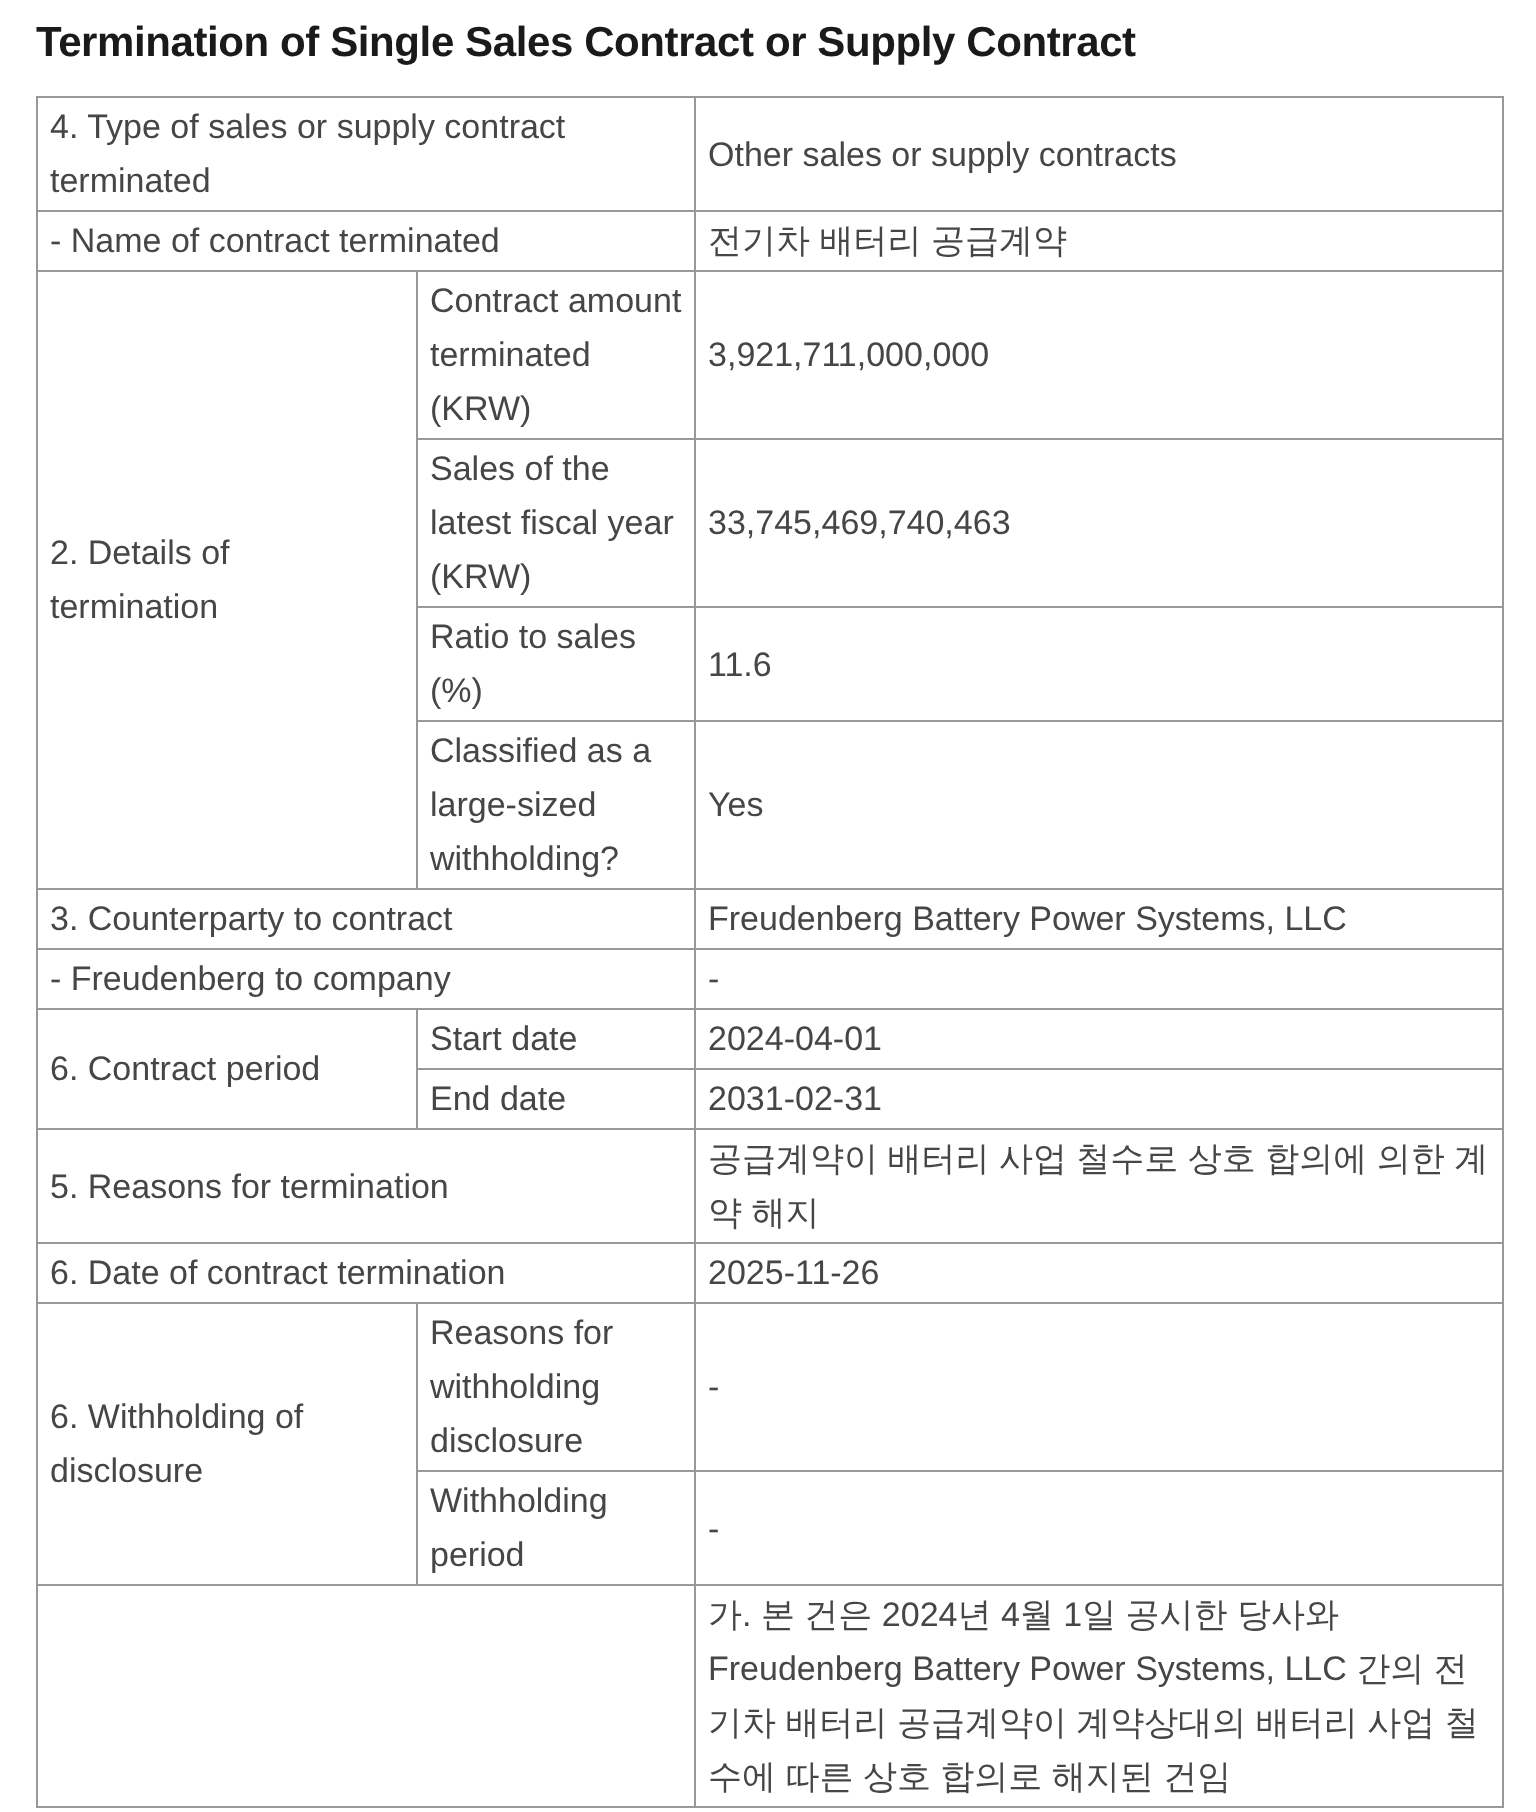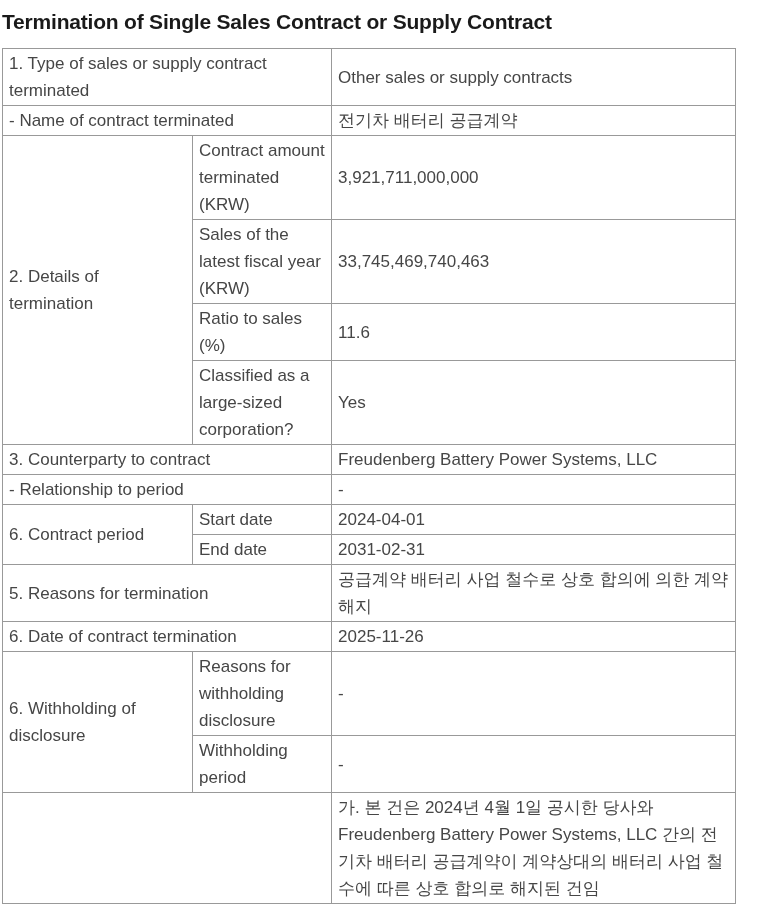--- a/index.html
+++ b/index.html
@@ -8,21 +8,21 @@
   }
   body {
     width: 768px;
     height: 906px;
     overflow: hidden;
     background: #ffffff;
     font-family: "Liberation Sans", "DejaVu Sans", sans-serif;
     color: #464646;
   }
   .page {
-    padding: 9px 16px 0 2px;
+    padding: 9px 16px 0 18px;
   }
   h1.doc-title {
     margin: 0 0 13px 0;
     font-size: 21px;
     line-height: 26px;
     font-weight: 700;
     color: #1a1a1a;
     letter-spacing: -0.2px;
   }
   table.disclosure {
@@ -54,21 +54,21 @@
 
   <table class="disclosure">
     <colgroup>
         <col class="c1">
         <col class="c2">
         <col class="c3">
       </colgroup>
     <tbody>
 
       <tr>
-        <td colspan="2" class="label">1. Type of sales or supply contract terminated</td>
+        <td colspan="2" class="label">4. Type of sales or supply contract terminated</td>
         <td class="value">Other sales or supply contracts</td>
       </tr>
 
       <tr>
         <td colspan="2" class="label">- Name of contract terminated</td>
         <td class="value">전기차 배터리 공급계약</td>
       </tr>
 
       <tr>
         <td rowspan="4" class="label">2. Details of termination</td>
@@ -77,47 +77,47 @@
       </tr>
       <tr>
         <td class="sublabel">Sales of the latest fiscal year (KRW)</td>
         <td class="value">33,745,469,740,463</td>
       </tr>
       <tr>
         <td class="sublabel">Ratio to sales (%)</td>
         <td class="value">11.6</td>
       </tr>
       <tr>
-        <td class="sublabel">Classified as a large-sized corporation?</td>
+        <td class="sublabel">Classified as a large-sized withholding?</td>
         <td class="value">Yes</td>
       </tr>
 
       <tr>
         <td colspan="2" class="label">3. Counterparty to contract</td>
         <td class="value">Freudenberg Battery Power Systems, LLC</td>
       </tr>
 
       <tr>
-        <td colspan="2" class="label">- Relationship to period</td>
+        <td colspan="2" class="label">- Freudenberg to company</td>
         <td class="value">-</td>
       </tr>
 
       <tr>
         <td rowspan="2" class="label">6. Contract period</td>
         <td class="sublabel">Start date</td>
         <td class="value">2024-04-01</td>
       </tr>
       <tr>
         <td class="sublabel">End date</td>
         <td class="value">2031-02-31</td>
       </tr>
 
       <tr>
         <td colspan="2" class="label">5. Reasons for termination</td>
-        <td class="value">공급계약 배터리 사업 철수로 상호 합의에 의한 계약 해지</td>
+        <td class="value">공급계약이 배터리 사업 철수로 상호 합의에 의한 계약 해지</td>
       </tr>
 
       <tr>
         <td colspan="2" class="label">6. Date of contract termination</td>
         <td class="value">2025-11-26</td>
       </tr>
 
       <tr>
         <td rowspan="2" class="label">6. Withholding of disclosure</td>
         <td class="sublabel">Reasons for withholding disclosure</td>

